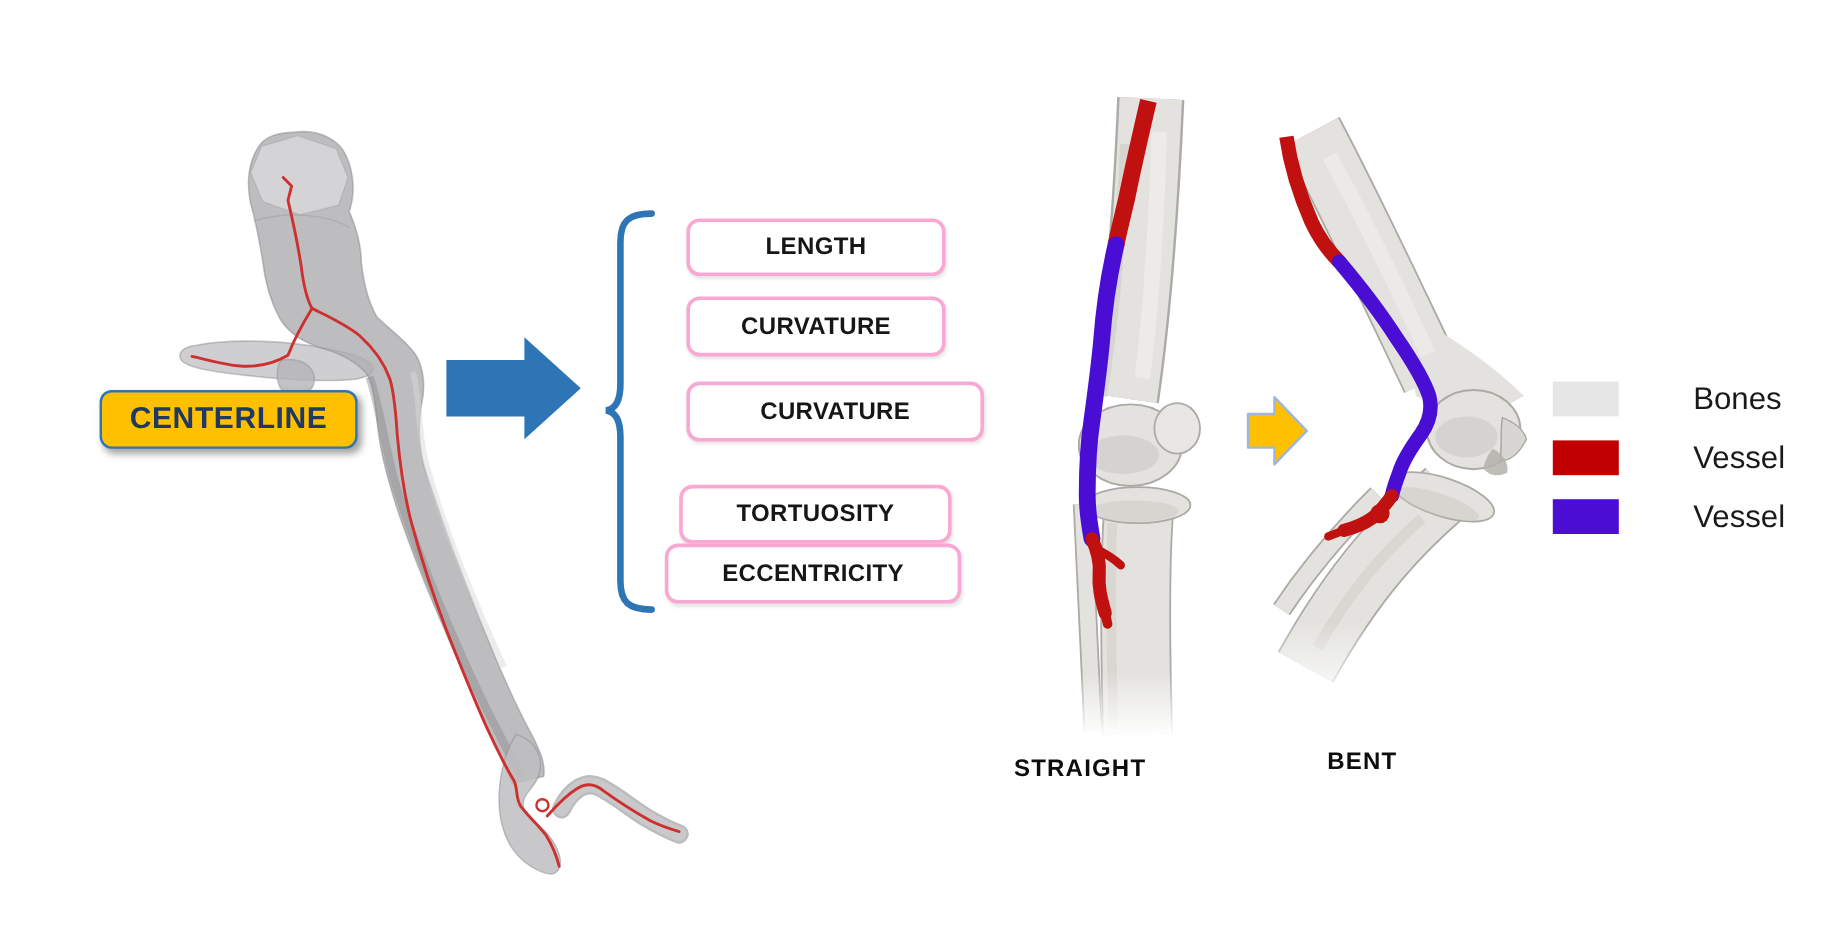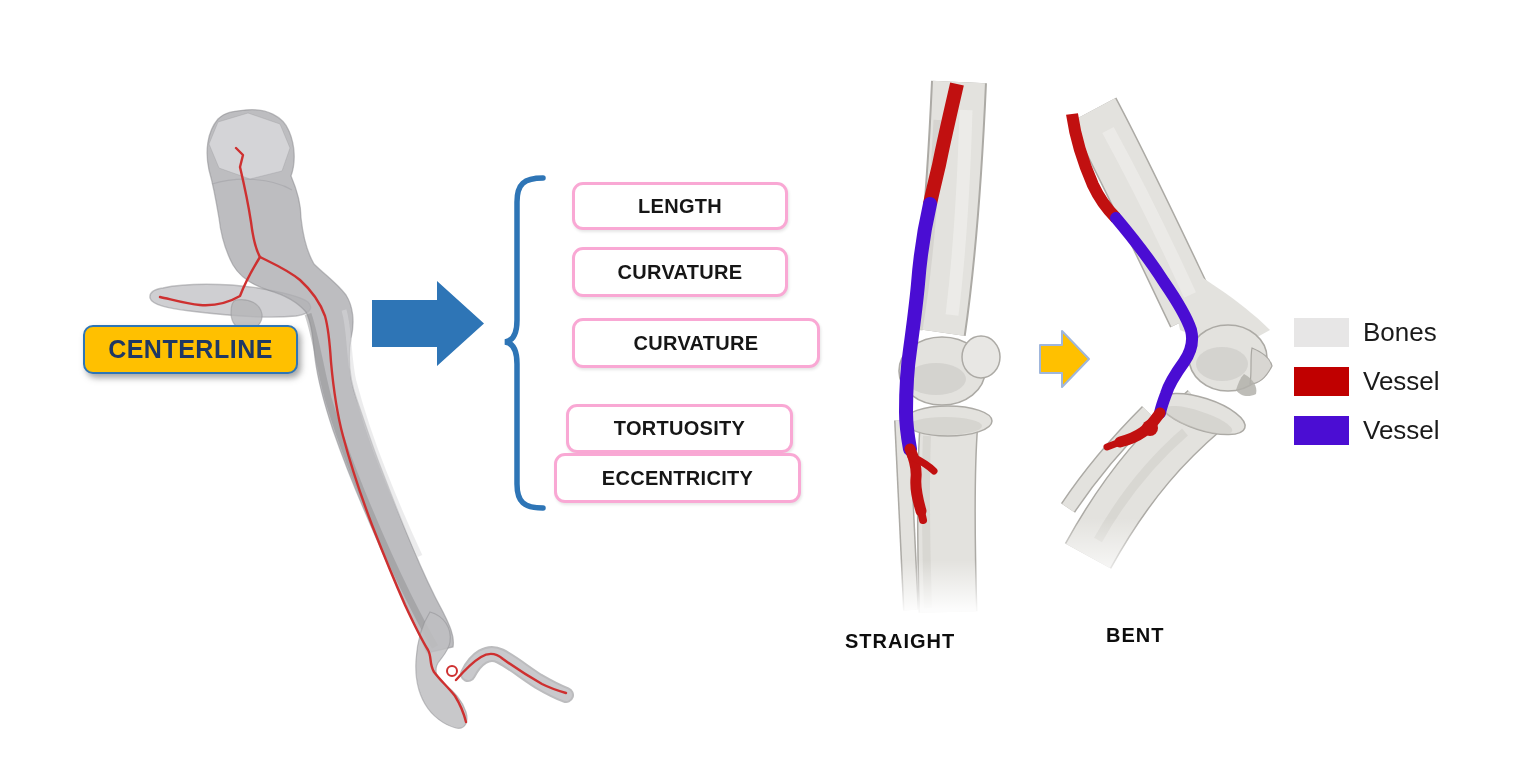--- a/index.html
+++ b/index.html
@@ -30,21 +30,21 @@
   .m3{left:566px;top:404px;width:227px;height:49px;}
   .m4{left:554px;top:453px;width:247px;height:50px;}
   
   .figlabel{
     position:absolute;font-weight:bold;color:#0d0d0d;font-size:20px;letter-spacing:1px;
   }
   .lab-straight{left:845px;top:630px;}
   .lab-bent{left:1106px;top:624px;}
   
   .legend{position:absolute;left:1294px;top:317px;width:220px;}
-  .legend-row{display:flex;align-items:center;height:30px;margin-bottom:19px;}
+  .legend-row{display:flex;align-items:center;height:30px;margin-bottom:19px;gap:48px;}
   .swatch{width:55px;height:29px;margin-right:14px;flex:0 0 auto;}
   .legend-text{font-size:26px;color:#1a1a1a;}
 </style>
 </head>
 <body>
 
 <div class="canvas">
 
   <svg class="art" viewBox="0 0 1536 781">
     <defs>

